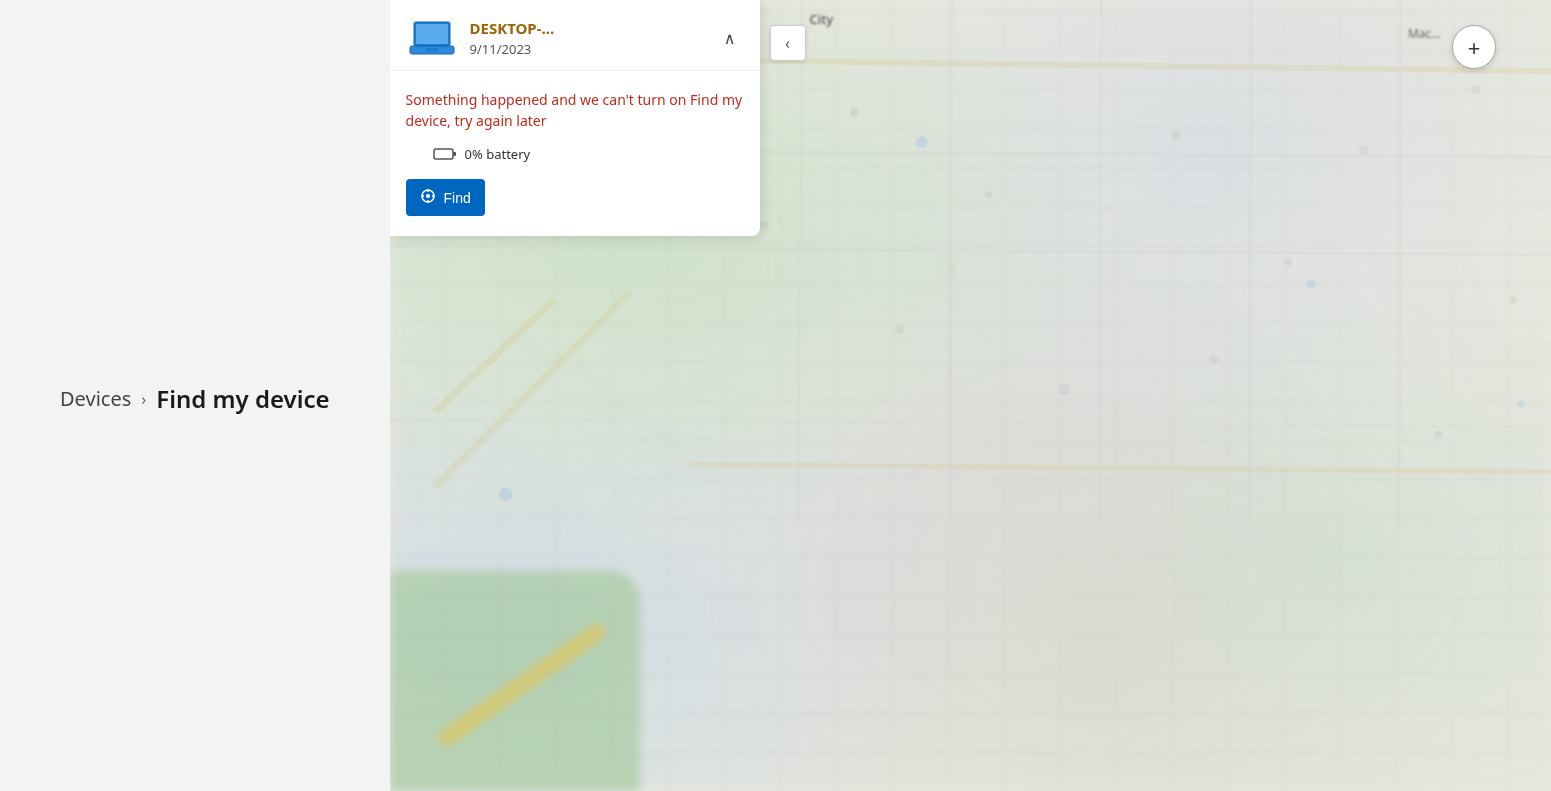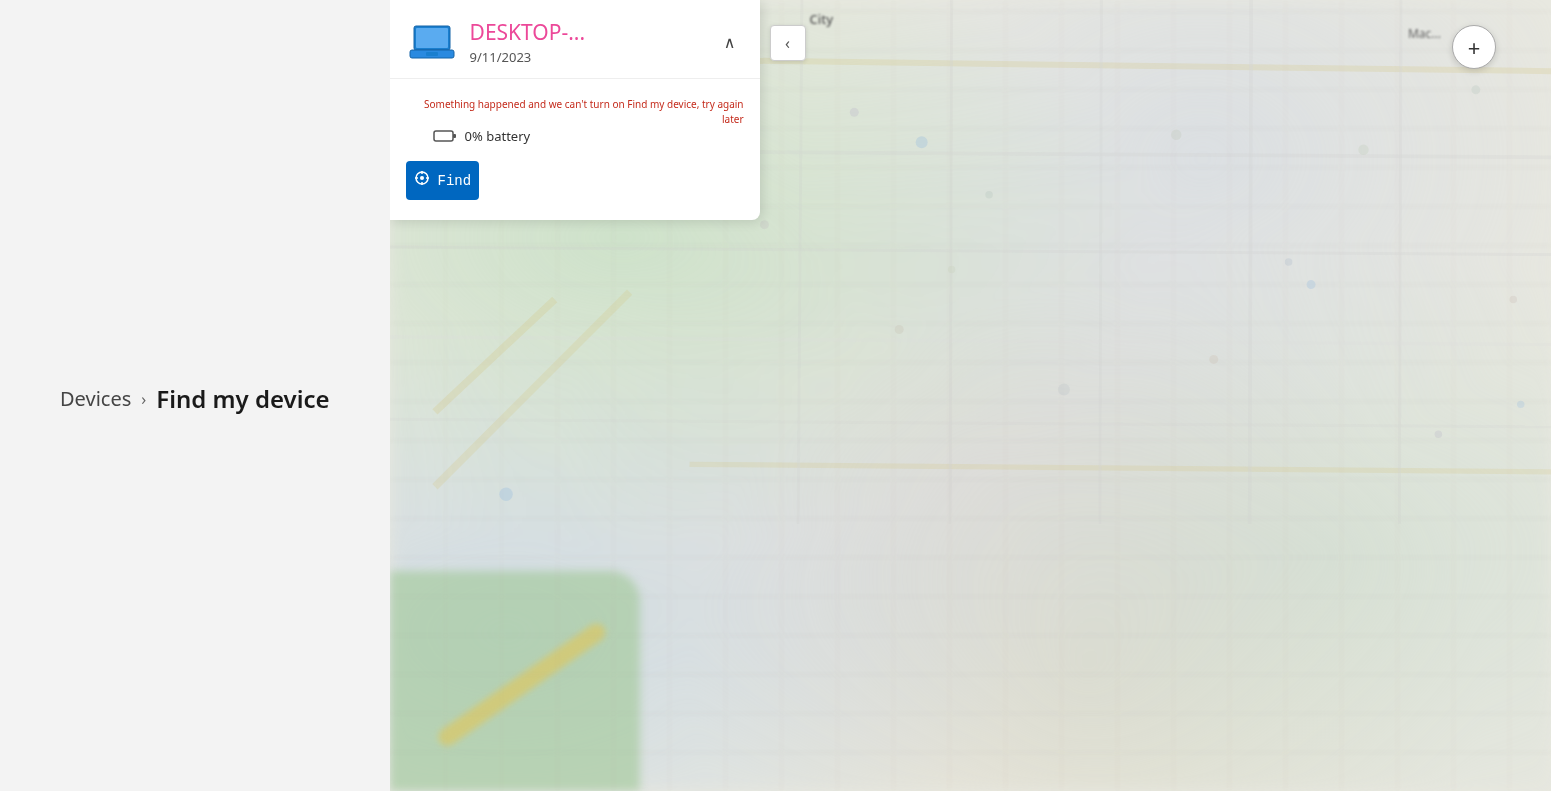--- a/index.html
+++ b/index.html
@@ -201,23 +201,23 @@
       height: 36px;
     }
 
     .device-name-date {
       display: flex;
       flex-direction: column;
       gap: 2px;
     }
 
     .device-name {
-      font-size: 21px;
-      font-weight: 400;
-      color: #ec4899;
+      font-size: 15px;
+      font-weight: 700;
+      color: #a16207;
     }
 
     .device-date {
       font-size: 13px;
       color: #555;
     }
 
     .collapse-icon-btn {
       width: 28px;
       height: 28px;
@@ -234,24 +234,24 @@
       padding: 18px 16px 0 16px;
     }
 
     .last-location-label {
       font-size: 13px;
       color: #555;
       margin-bottom: 8px;
     }
 
     .error-message {
-      font-size: 10px;
+      font-size: 14px;
       color: #c42b1c;
       line-height: 1.5;
-      text-align: right;
+      margin-bottom: 14px;
     }
 
     .battery-row {
       display: flex;
       align-items: center;
       gap: 8px;
       margin-bottom: 16px;
       padding-left: 27px;
     }
 
@@ -266,25 +266,25 @@
     }
 
     .find-btn {
       display: flex;
       align-items: center;
       gap: 8px;
       background: #0067c0;
       color: white;
       border: none;
       border-radius: 4px;
-      padding: 9px 8px;
+      padding: 9px 14px;
       font-size: 14px;
       font-weight: 500;
       cursor: pointer;
-      font-family: Liberation Mono, monospace;
+      font-family: Liberation Sans, sans-serif;
     }
 
     .find-btn-icon {
       font-size: 15px;
     }
 
     
     .map-city-label {
       position: absolute;
       top: 10px;

